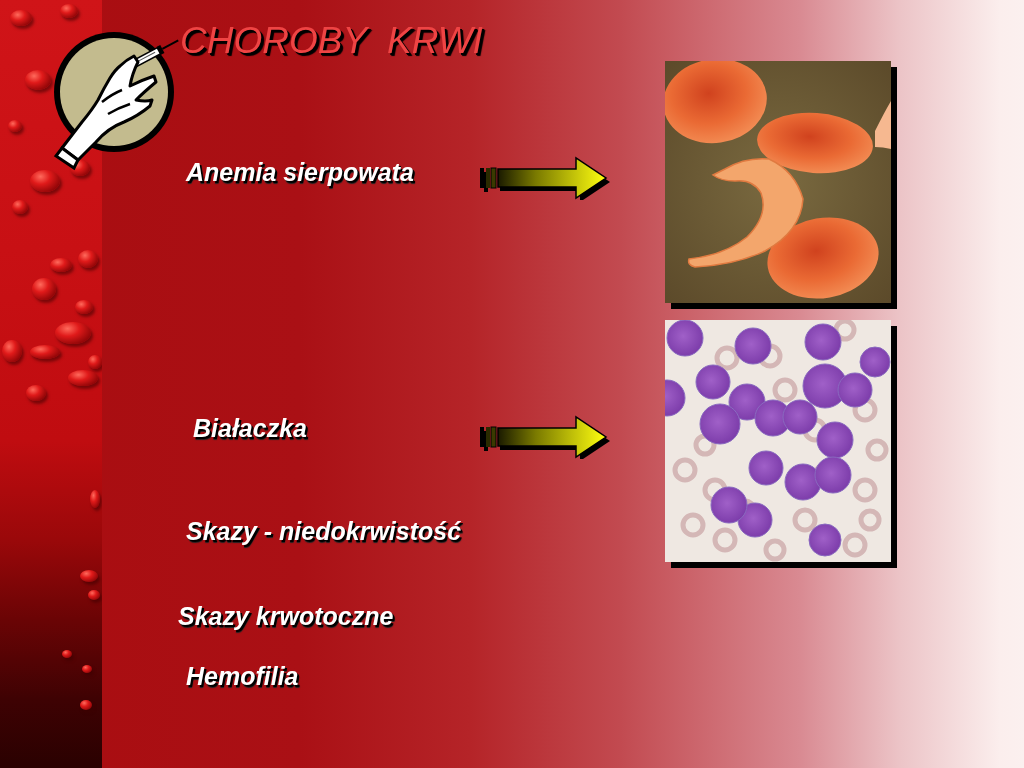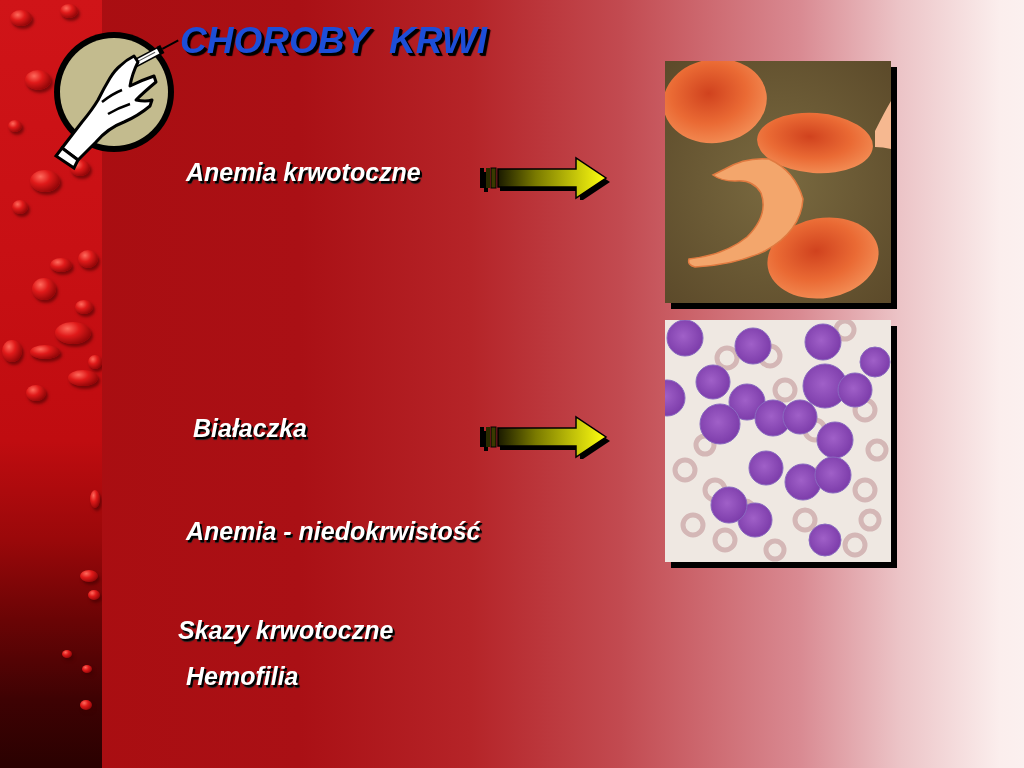--- a/index.html
+++ b/index.html
@@ -16,21 +16,21 @@
     .drop {
       position: absolute; border-radius: 50%;
       background: radial-gradient(ellipse at 35% 30%, #ff6a5c 0%, #e01a1a 35%, #8a0406 80%, #5a0203 100%);
       box-shadow: 2px 3px 3px rgba(60,0,0,0.55);
     }
     .logo {
       position: absolute; left: 52px; top: 30px; width: 120px; height: 120px;
     }
     .title {
       position: absolute; left: 180px; top: 20px;
-      font-size: 37px; font-weight: bold; font-style: italic; color: #1d4ed8;
+      font-size: 37px; font-weight: normal; font-style: italic; color: #ef4444;
       text-shadow: 2px 2px 0 #000, 3px 3px 1px #000;
       letter-spacing: 0px; white-space: pre;
     }
     .item {
       position: absolute; font-size: 25px; font-weight: bold; font-style: italic;
       color: #ffffff; text-shadow: 2px 2px 0 #000, 2px 3px 1px #222;
       white-space: nowrap;
     }
     .arrow { position: absolute; width: 132px; height: 44px; }
     .photo-frame {
@@ -81,24 +81,24 @@
     </g>
 
     <path d="M10 118 L30 92 Q40 80 46 70 Q52 58 58 48 Q63 40 68 36 Q74 30 82 26 L86 32 Q80 44 78 56 Q90 50 102 46 L104 52 Q92 62 84 70 Q94 72 100 70 L98 76 Q86 86 72 92 Q56 98 44 112 L26 130 Z" fill="#fff" stroke="#000" stroke-width="3" stroke-linejoin="round"></path>
     <path d="M50 72 Q60 64 70 60 M56 84 Q66 78 78 74" stroke="#000" stroke-width="2.5" fill="none"></path>
     <path d="M10 118 L26 130 L22 138 L4 126 Z" fill="#fff" stroke="#000" stroke-width="3"></path>
   </svg>
 </div>
 
 <div class="title">CHOROBY  KRWI</div>
 
-<div class="item" style="left:186px;top:158px;">Anemia krwotoczne</div>
+<div class="item" style="left:186px;top:158px;">Anemia sierpowata</div>
 <div class="item" style="left:193px;top:414px;">Białaczka</div>
-<div class="item" style="left:186px;top:517px;">Anemia - niedokrwistość</div>
-<div class="item" style="left:178px;top:616px;">Skazy krwotoczne</div>
+<div class="item" style="left:186px;top:517px;">Skazy - niedokrwistość</div>
+<div class="item" style="left:178px;top:602px;">Skazy krwotoczne</div>
 <div class="item" style="left:186px;top:662px;font-style:italic;">Hemofilia</div>
 
 <svg class="arrow" style="left:478px;top:156px;" viewBox="0 0 132 44">
   <defs>
     <linearGradient id="ag1" x1="0" x2="1" y1="0" y2="0">
       <stop offset="0" stop-color="#1a1a00"></stop>
       <stop offset="0.35" stop-color="#7a7a00"></stop>
       <stop offset="1" stop-color="#ffff10"></stop>
     </linearGradient>
   </defs>

